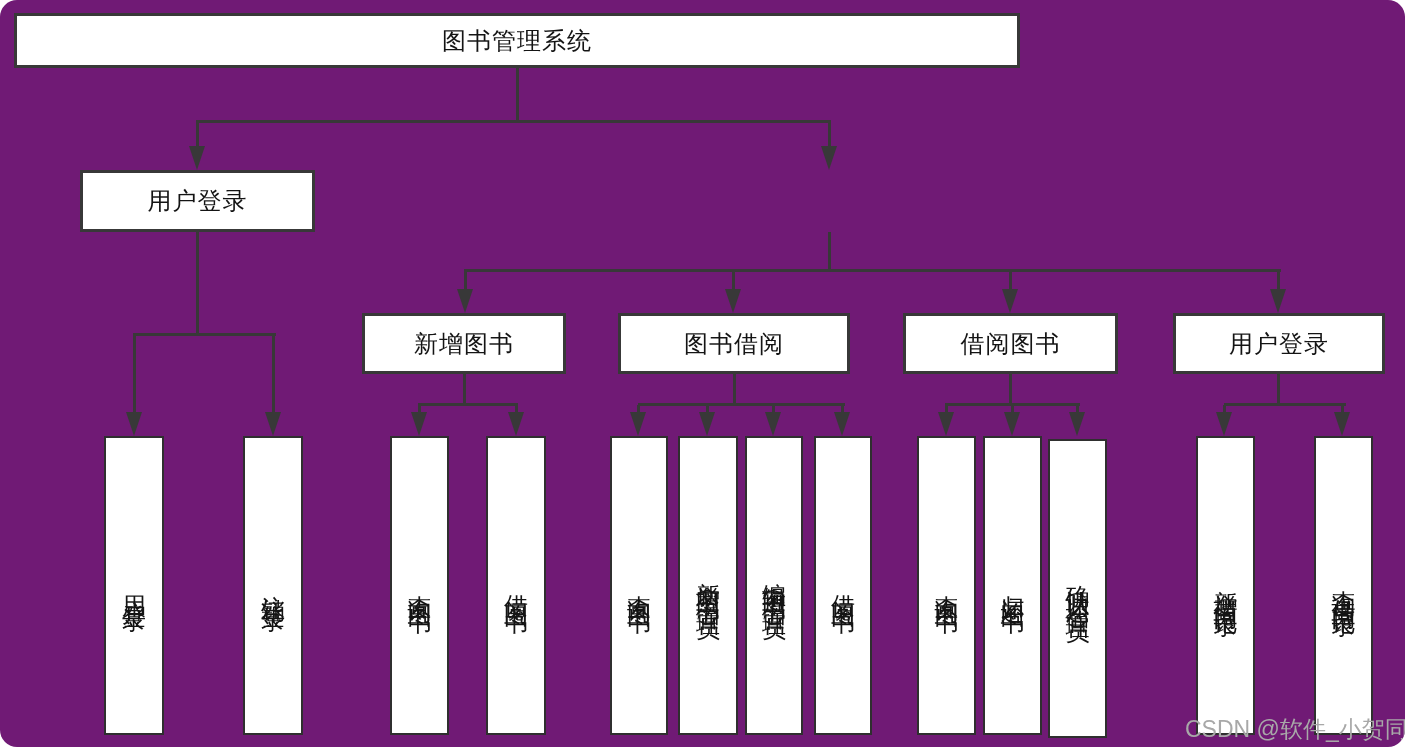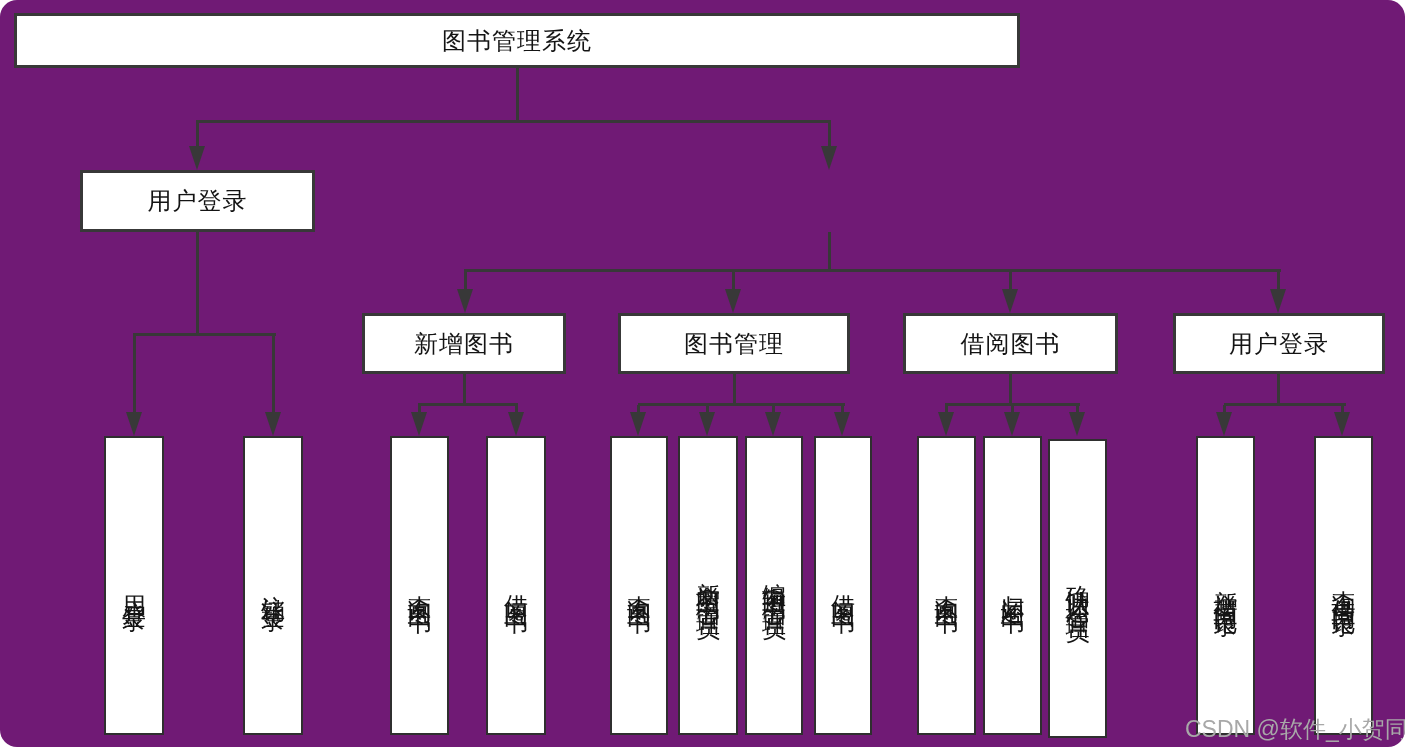--- a/index.html
+++ b/index.html
@@ -113,21 +113,21 @@
   <div class="ar" style="left:725px; top:289px;"></div>
   <div class="ln" style="left:1009px; top:271px; width:3px; height:19px;"></div>
   <div class="ar" style="left:1002px; top:289px;"></div>
   <div class="ln" style="left:1277px; top:271px; width:3px; height:19px;"></div>
   <div class="ar" style="left:1270px; top:289px;"></div>
 
   <div class="hbox" style="left:362px; top:313px; width:204px; height:61px;">
     <span>新增图书</span>
   </div>
   <div class="hbox" style="left:618px; top:313px; width:232px; height:61px;">
-    <span>图书管理</span>
+    <span>图书借阅</span>
   </div>
   <div class="hbox" style="left:903px; top:313px; width:215px; height:61px;">
     <span>借阅图书</span>
   </div>
   <div class="hbox" style="left:1173px; top:313px; width:212px; height:61px;">
     <span>用户登录</span>
   </div>
 
   <div class="ln" style="left:463px; top:374px; width:3px; height:32px;"></div>
   <div class="ln" style="left:418px; top:403px; width:100px; height:3px;"></div>

